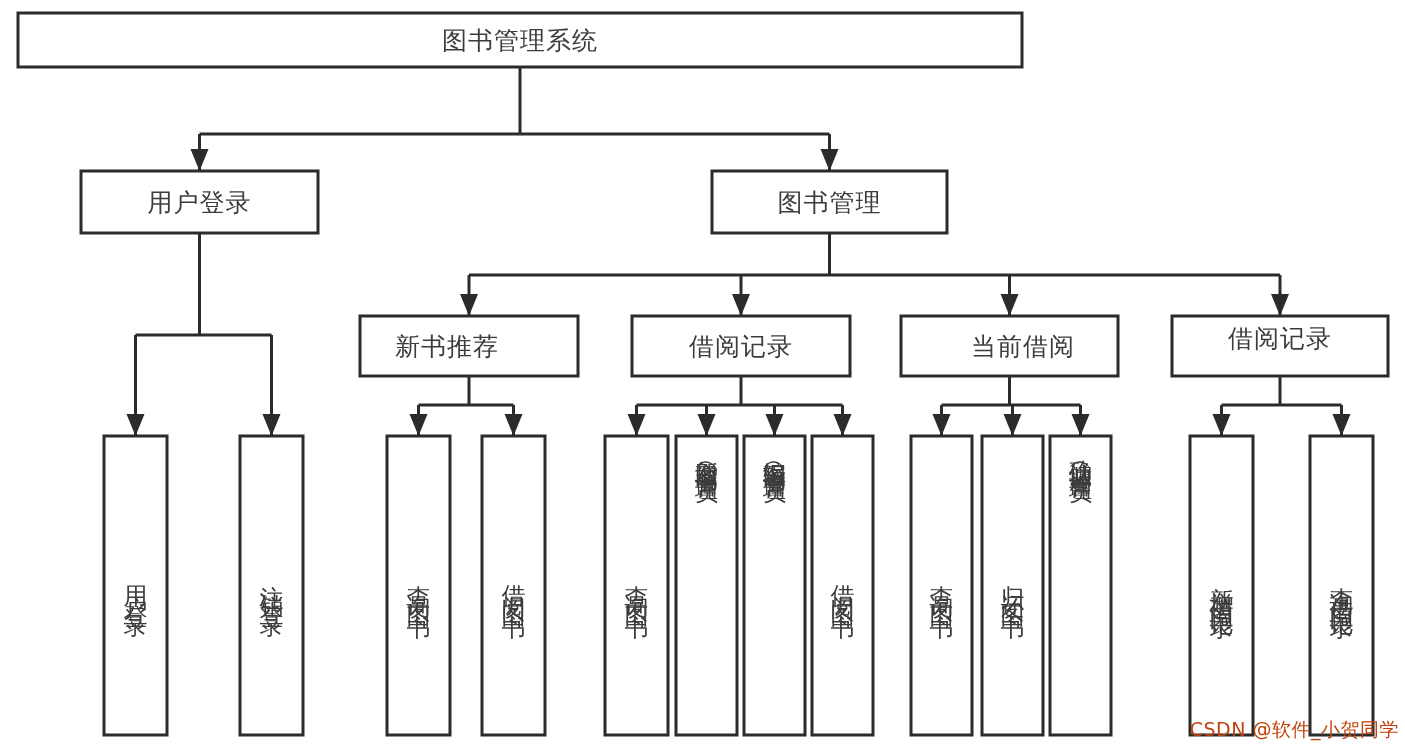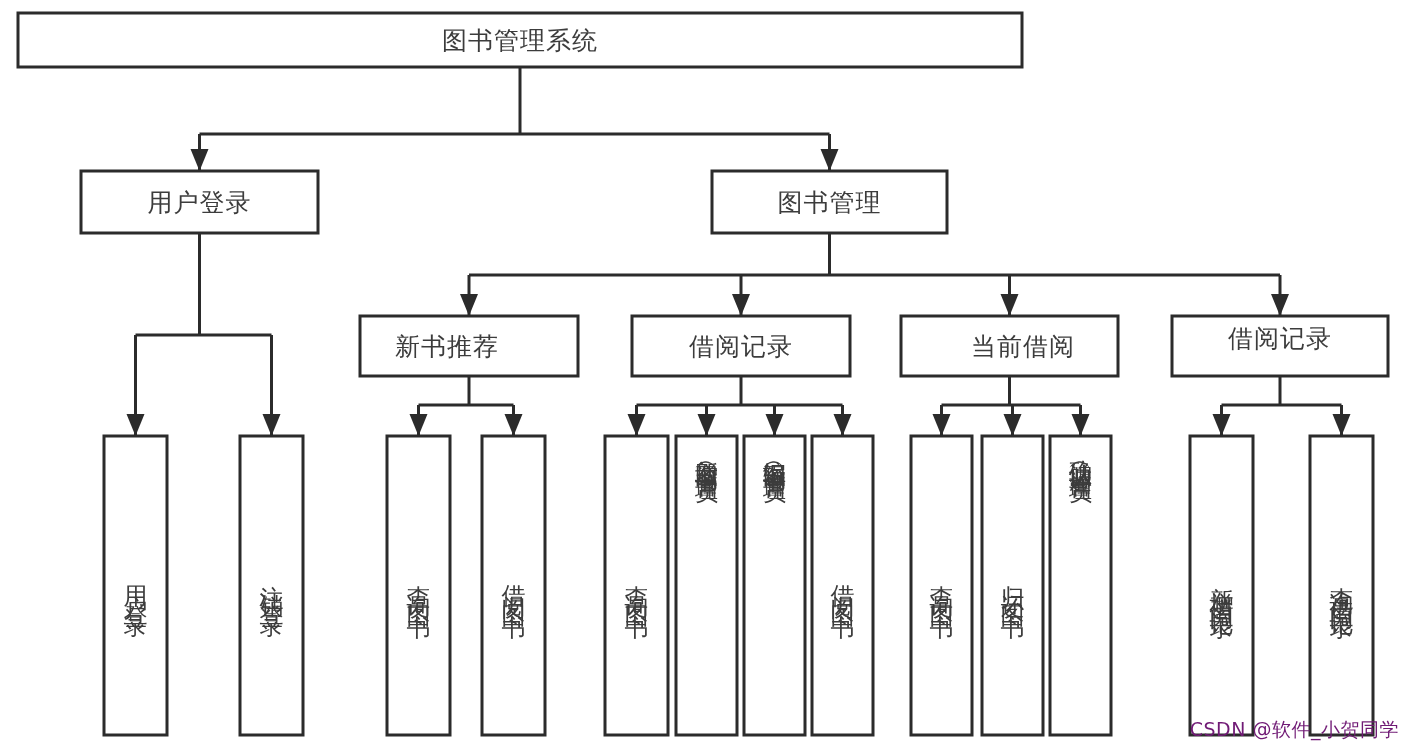--- a/index.html
+++ b/index.html
@@ -73,21 +73,21 @@
     color: #3c3c3c;
     letter-spacing: 1px;
     white-space: nowrap;
   }
   #watermark {
     position: absolute;
     right: 6px;
     bottom: 4px;
     font-family: "DejaVu Sans", "Liberation Sans", sans-serif;
     font-size: 19px;
-    color: #701a75;
+    color: #c2410c;
     letter-spacing: 0.5px;
     white-space: nowrap;
   }
 </style>
 </head>
 <body>
 
 <div id="diagram-root">
 
   <svg id="tree-svg" viewBox="0 0 1405 747" xmlns="http://www.w3.org/2000/svg">

